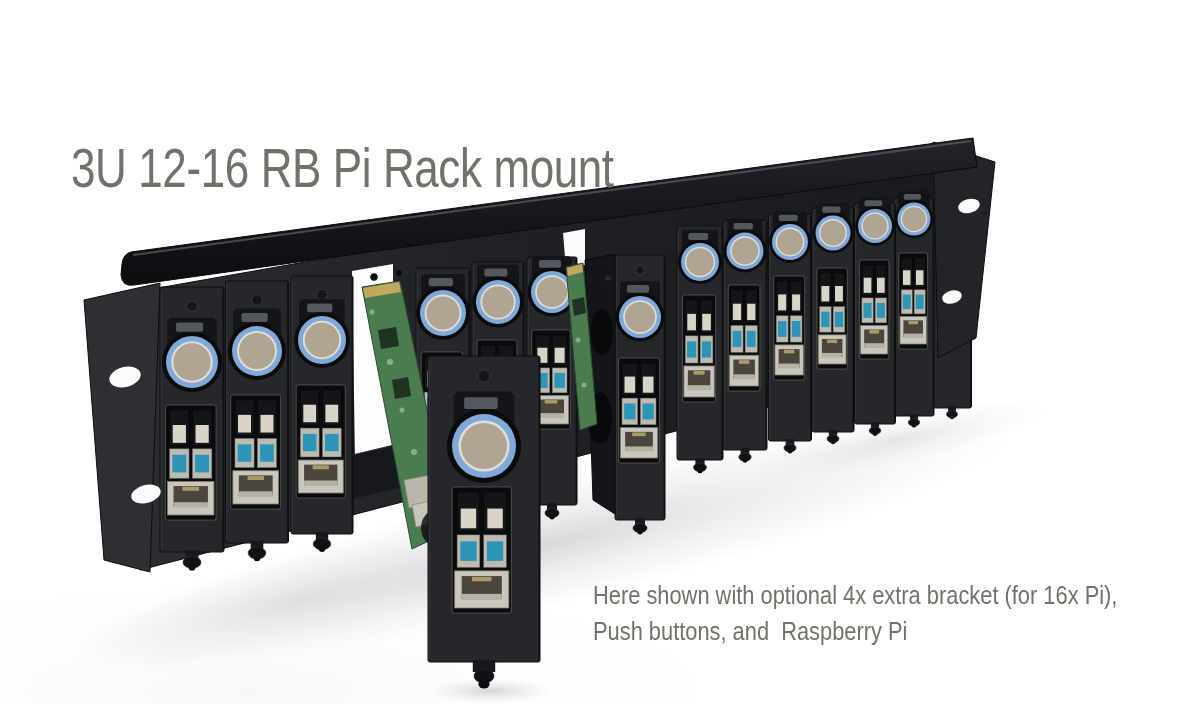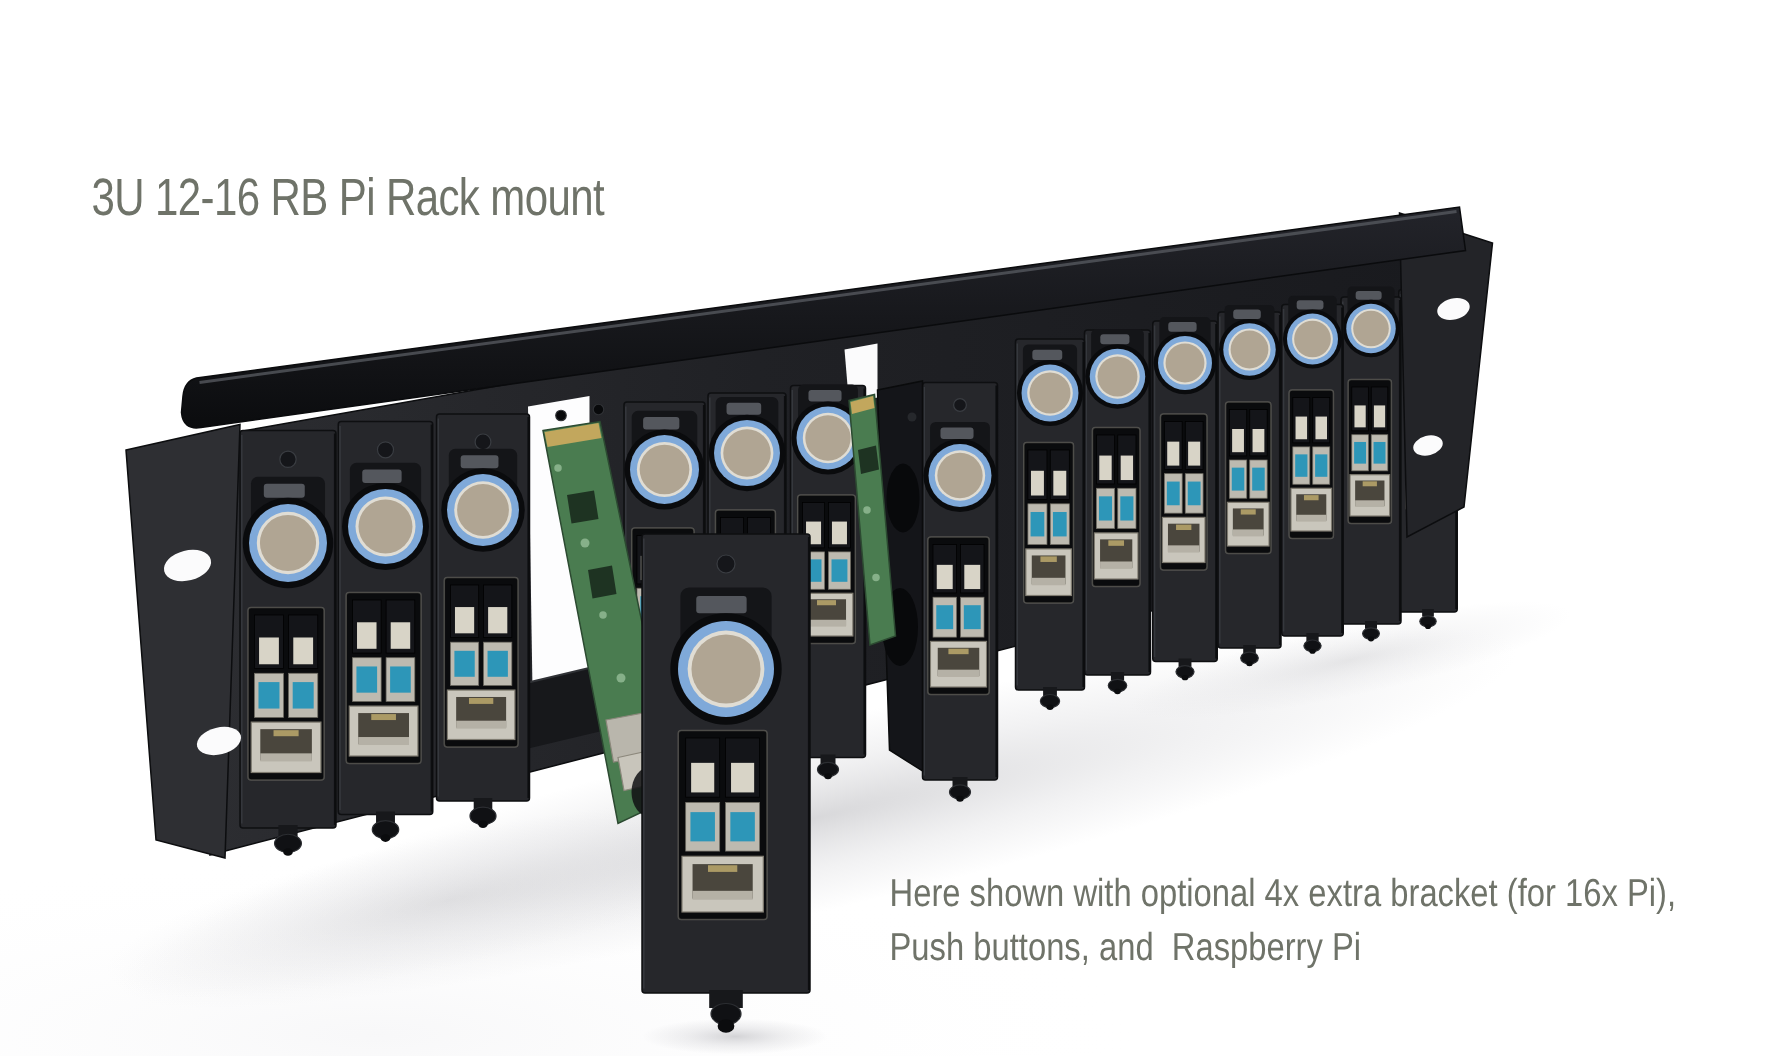--- a/index.html
+++ b/index.html
@@ -1,19 +1,19 @@
 <!DOCTYPE html>
 <html style="--background: #ffffff; --text: #6f7369; --panel: #222327; --panel-edge: #0e0f11; --rail: #17181c; --rail-highlight: #55585e; --bracket: #26272b; --bracket-dark: #141518; --button-ring: #7fa9d9; --button-rim: #e0ddd4; --button-center: #b0a593; --usb2-body: #141519; --usb2-tab: #d8d4c7; --usb3-body: #bdbab0; --usb3-tab: #2d96b8; --eth-body: #c9c6bc; --eth-inner: #4a463d; --eth-pins: #ab9a65; --pcb: #4a7c50; --pcb-dark: #1e3322; --pcb-pad: #86b089; --pcb-gold: #c2a75d; --metal: #b9b6ac; --shadow: #c2c2c6;"><head>
 <meta charset="utf-8">
 <style>
   html,body{margin:0;padding:0;background:#fff;}
   .stage{position:relative;width:1192px;height:704px;overflow:hidden;
          background:#ffffff;font-family:"Liberation Sans",sans-serif;}
   #scene{position:absolute;left:0;top:0;}
-  .title{position:absolute;left:24px;top:72px;font-size:35px;letter-spacing:-.5px;
+  .title{position:absolute;left:12px;top:72px;font-size:55px;letter-spacing:-.5px;
          color:var(--text,#6f7369);white-space:pre;}
   .title .cond{display:inline-block;transform:scaleX(.80);transform-origin:0 50%;}
   .caption{position:absolute;left:593px;top:577px;font-size:26px;line-height:36px;
            color:var(--text,#6f7369);}
   .caption .cond{display:inline-block;transform:scaleX(.84);transform-origin:0 0;white-space:pre;}
 </style>
 </head>
 <body>
 
 <div class="stage">

